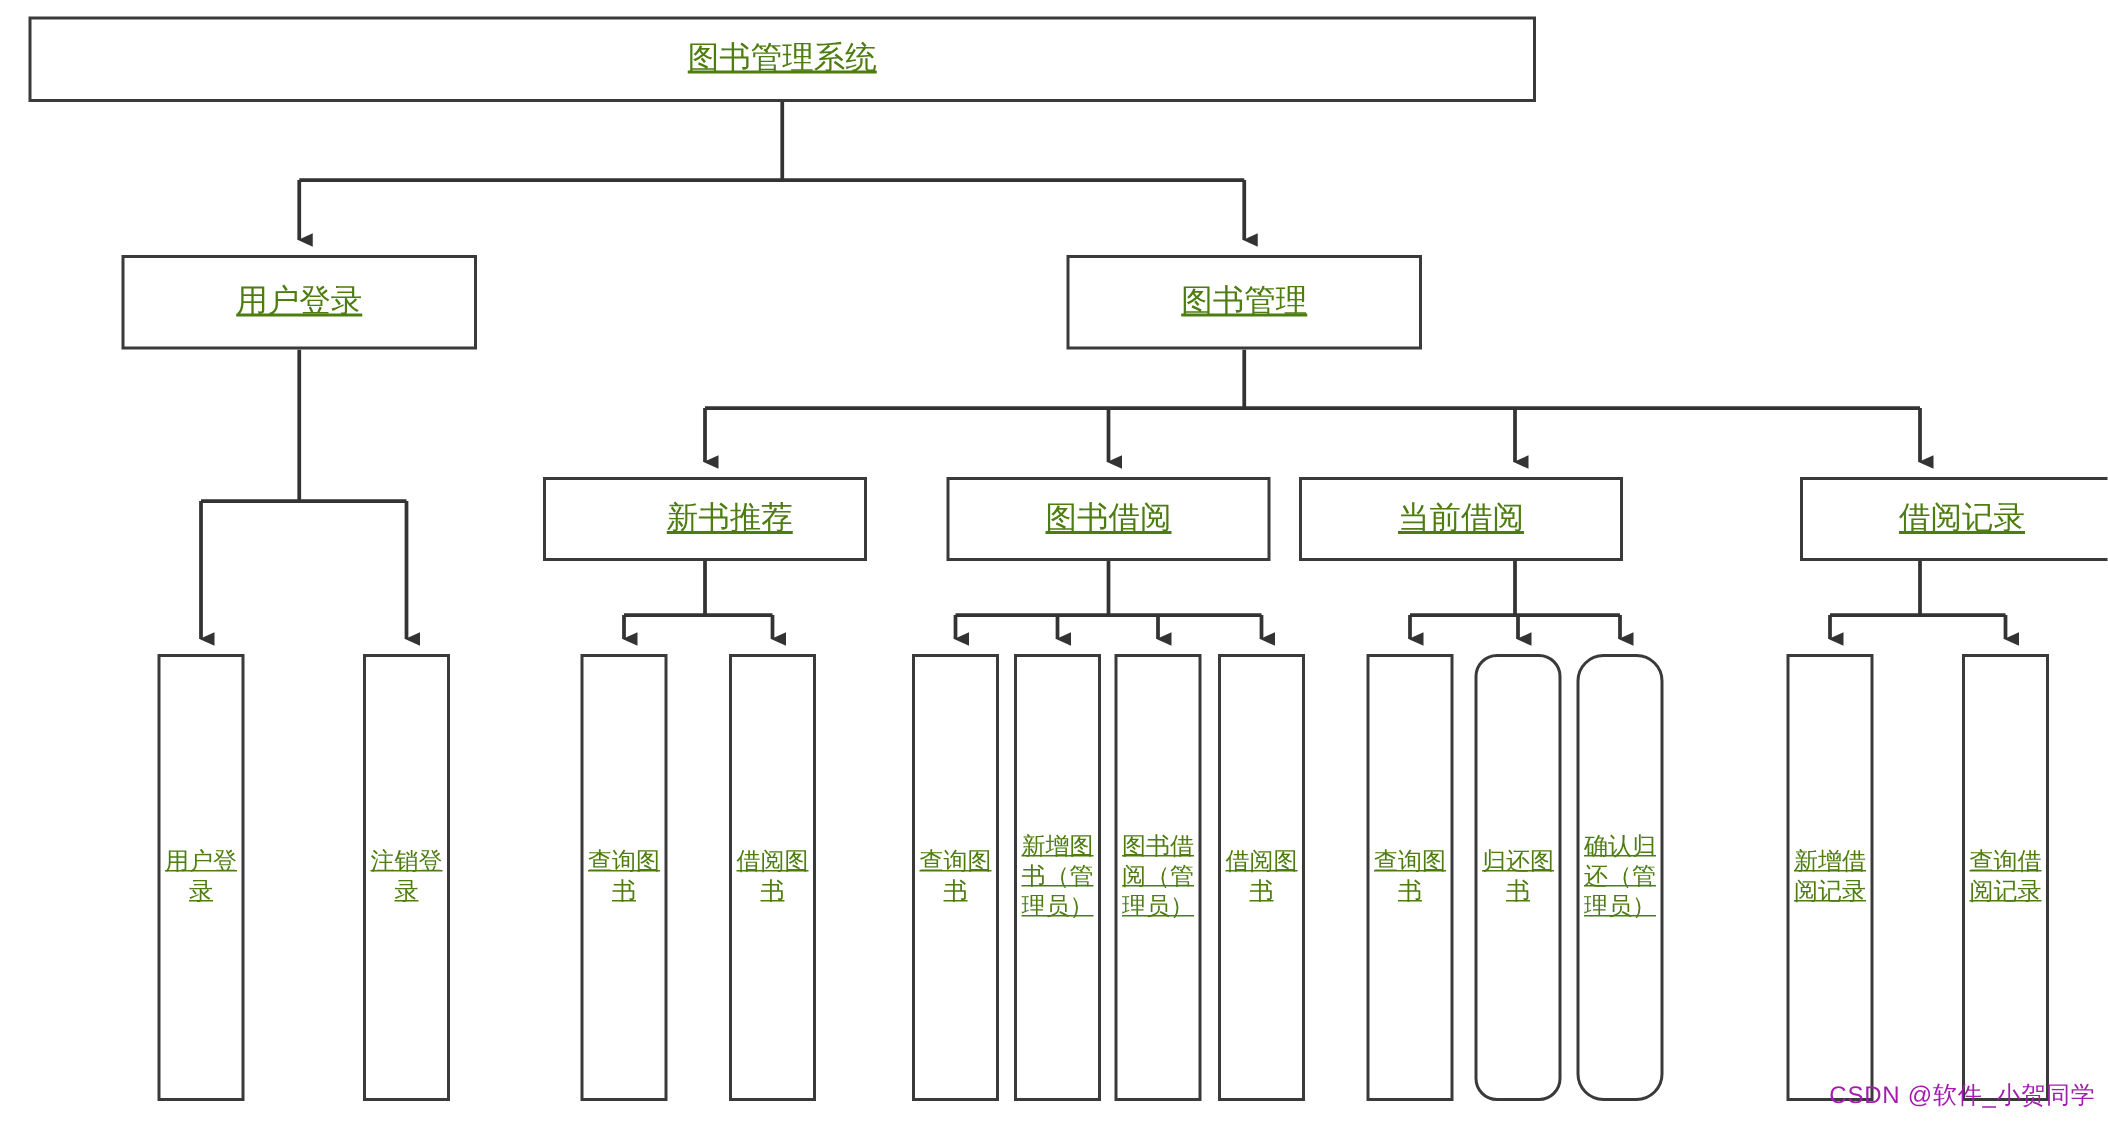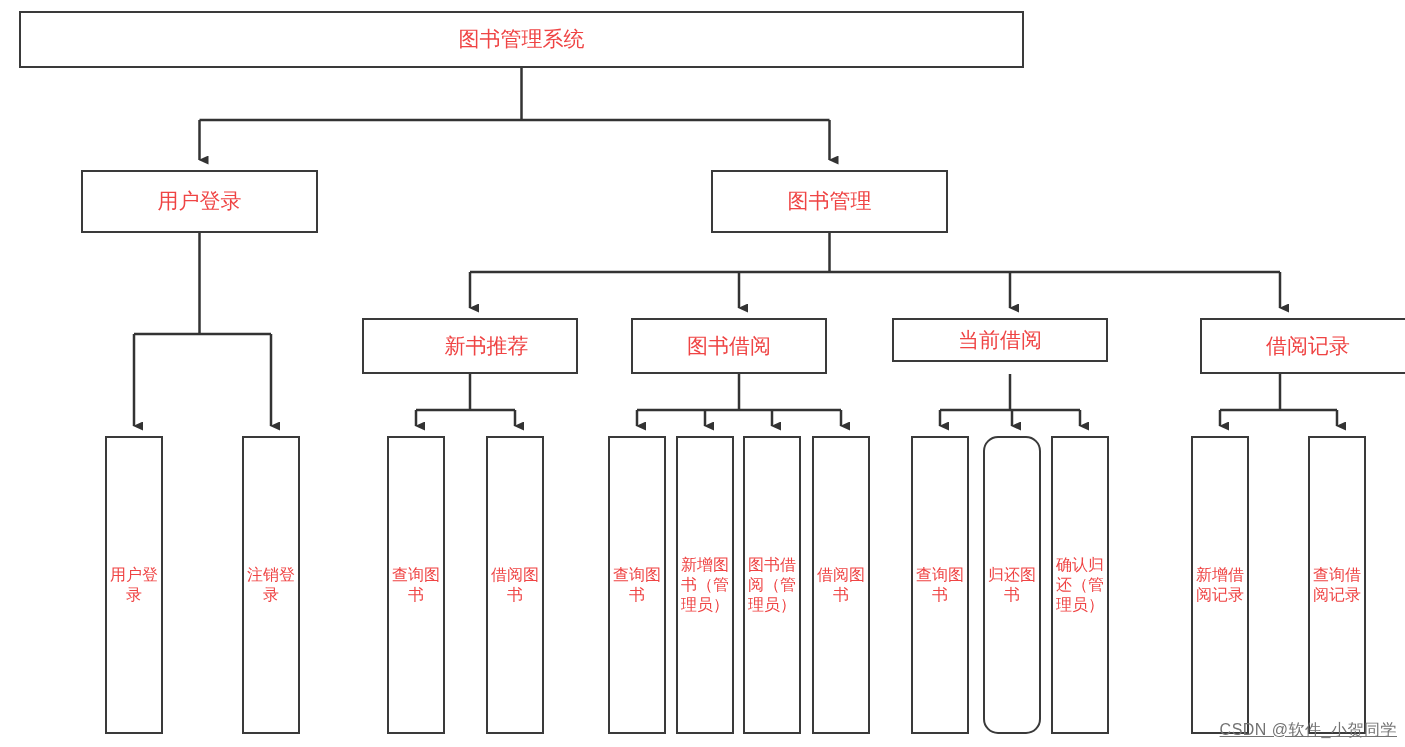--- a/index.html
+++ b/index.html
@@ -24,44 +24,44 @@
     top: 0;
     left: 0;
     width: 1405px;
     height: 747px;
   }
   .node {
     position: absolute;
     box-sizing: border-box;
     border: 2.5px solid #3a3a3a;
     background: #ffffff;
-    color: #ef4444;
+    color: #4d7c0f;
     display: flex;
     align-items: center;
     justify-content: center;
     text-align: center;
     line-height: 1.25;
     z-index: 2;
+    text-decoration: underline;
   }
   .node.horizontal {
     font-size: 21px;
   }
   .node-label {
     display: block;
   }
   #watermark {
     position: absolute;
     right: 8px;
     bottom: 6px;
     font-size: 16px;
-    color: #737373;
+    color: #a21caf;
     letter-spacing: 0.5px;
     z-index: 5;
     white-space: nowrap;
-    text-decoration: underline;
   }
 </style>
 </head>
 <body>
 
 <div id="chart-root">
 
   <svg class="edges" viewBox="0 0 1405 747" preserveAspectRatio="none">
     <defs>
       <marker id="arrowhead" markerWidth="9" markerHeight="10" refX="4.5" refY="9" orient="auto" markerUnits="userSpaceOnUse">
@@ -111,24 +111,24 @@
       </div>
       <div class="node horizontal" style="left: 81px; top: 170px; width: 237px; height: 63px;">
         <span class="node-label">用户登录</span>
       </div>
       <div class="node horizontal" style="left: 711px; top: 170px; width: 237px; height: 63px;">
         <span class="node-label">图书管理</span>
       </div>
       <div class="node horizontal" style="left: 362px; top: 318px; width: 216px; height: 56px; padding-left: 33px;">
         <span class="node-label">新书推荐</span>
       </div>
-      <div class="node horizontal" style="left: 631px; top: 318px; width: 196px; height: 56px; align-items: center;">
+      <div class="node horizontal" style="left: 631px; top: 318px; width: 216px; height: 56px; align-items: center;">
         <span class="node-label">图书借阅</span>
       </div>
-      <div class="node horizontal" style="left: 892px; top: 318px; width: 216px; height: 44px;">
+      <div class="node horizontal" style="left: 866px; top: 318px; width: 216px; height: 56px;">
         <span class="node-label">当前借阅</span>
       </div>
       <div class="node horizontal" style="left: 1172px; top: 318px; width: 216px; height: 56px; margin-left: 28px;">
         <span class="node-label">借阅记录</span>
       </div>
       <div class="node undefined" style="left: 105px; top: 436px; width: 58px; height: 298px;">
         <span class="node-label">用户登录</span>
       </div>
       <div class="node undefined" style="left: 242px; top: 436px; width: 58px; height: 298px;">
         <span class="node-label">注销登录</span>
@@ -150,21 +150,21 @@
       </div>
       <div class="node undefined" style="left: 812px; top: 436px; width: 58px; height: 298px;">
         <span class="node-label">借阅图书</span>
       </div>
       <div class="node undefined" style="left: 911px; top: 436px; width: 58px; height: 298px;">
         <span class="node-label">查询图书</span>
       </div>
       <div class="node undefined" style="left: 983px; top: 436px; width: 58px; height: 298px; border-radius: 15px;">
         <span class="node-label">归还图书</span>
       </div>
-      <div class="node undefined" style="left: 1051px; top: 436px; width: 58px; height: 298px;">
+      <div class="node undefined" style="left: 1051px; top: 436px; width: 58px; height: 298px; border-radius: 18px;">
         <span class="node-label">确认归还（管理员）</span>
       </div>
       <div class="node undefined" style="left: 1191px; top: 436px; width: 58px; height: 298px;">
         <span class="node-label">新增借阅记录</span>
       </div>
       <div class="node undefined" style="left: 1308px; top: 436px; width: 58px; height: 298px;">
         <span class="node-label">查询借阅记录</span>
       </div>
     </div>
 

